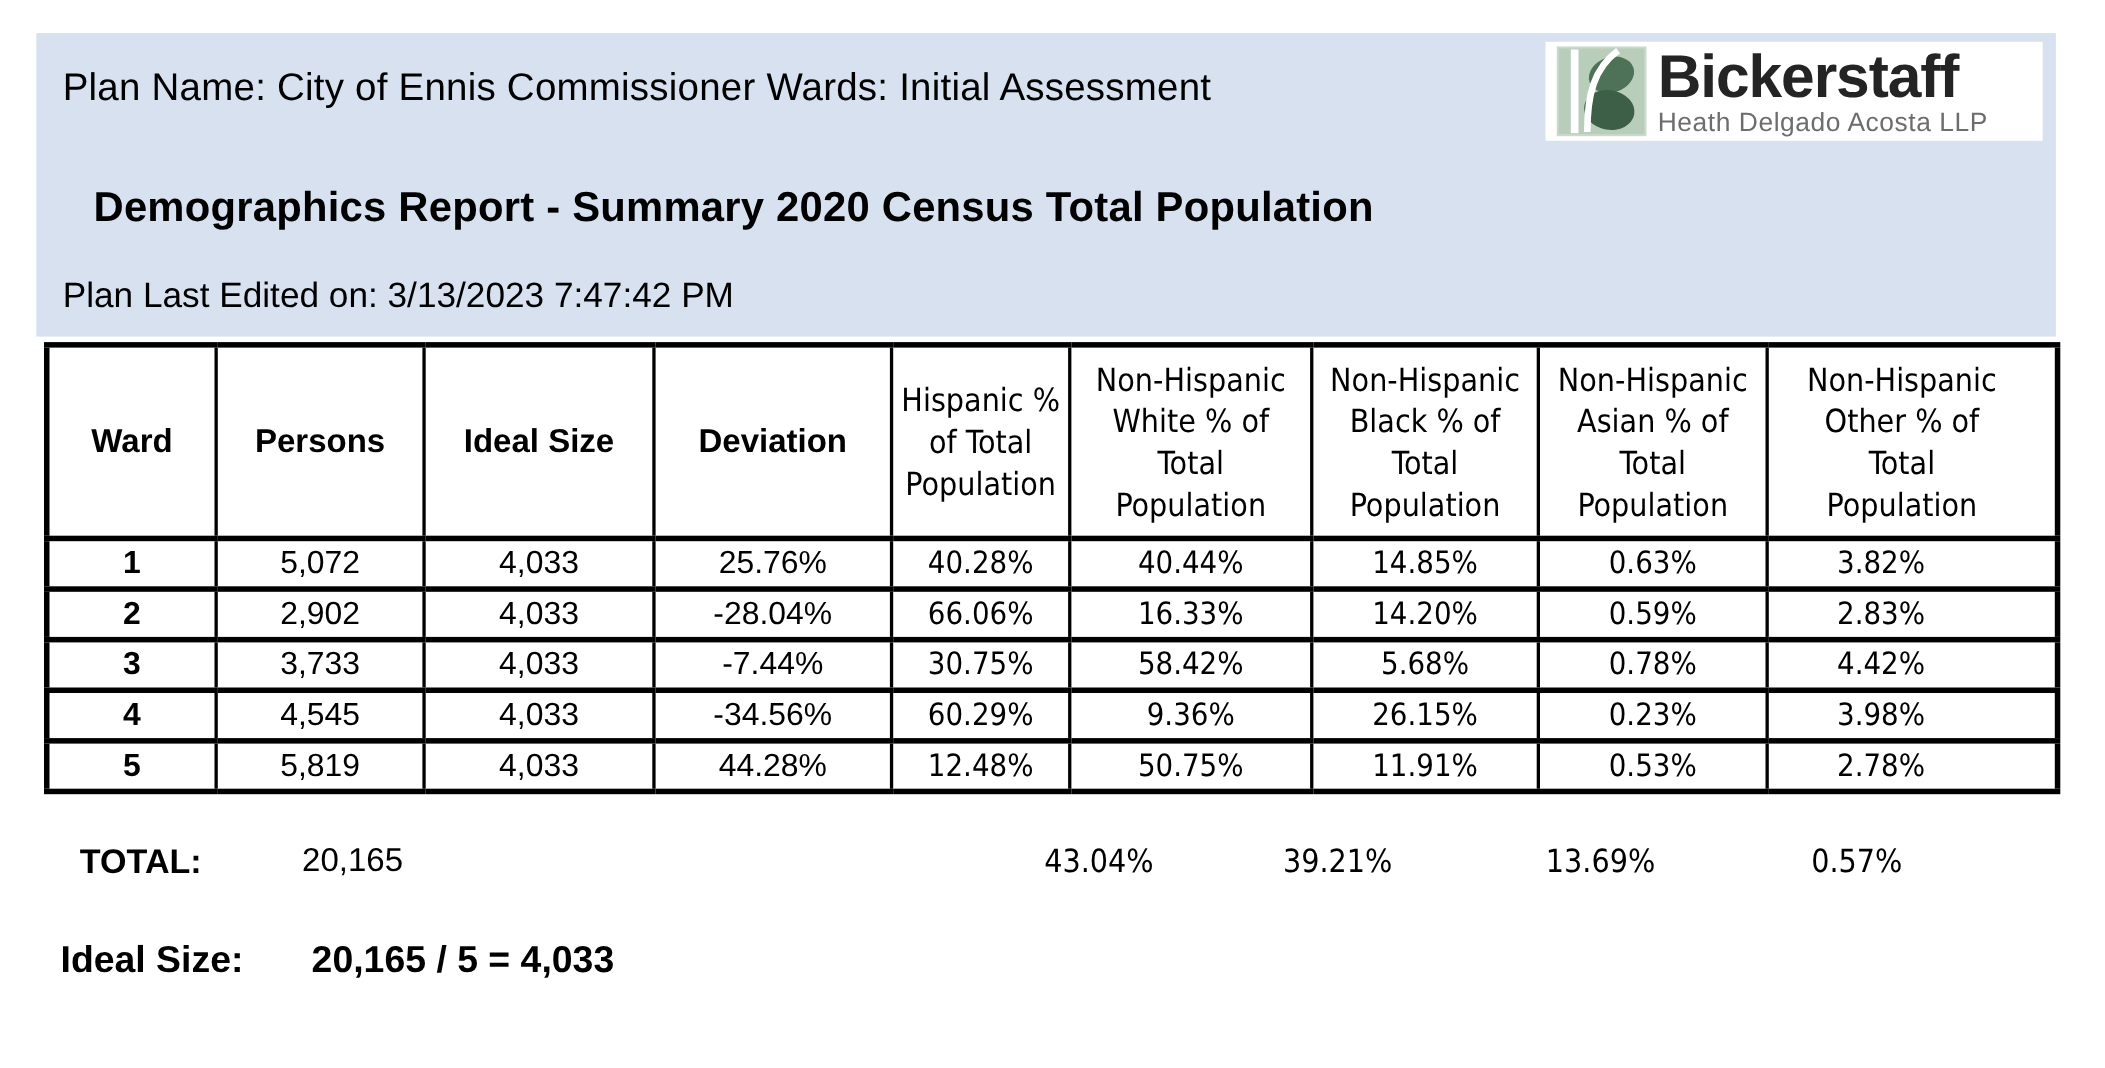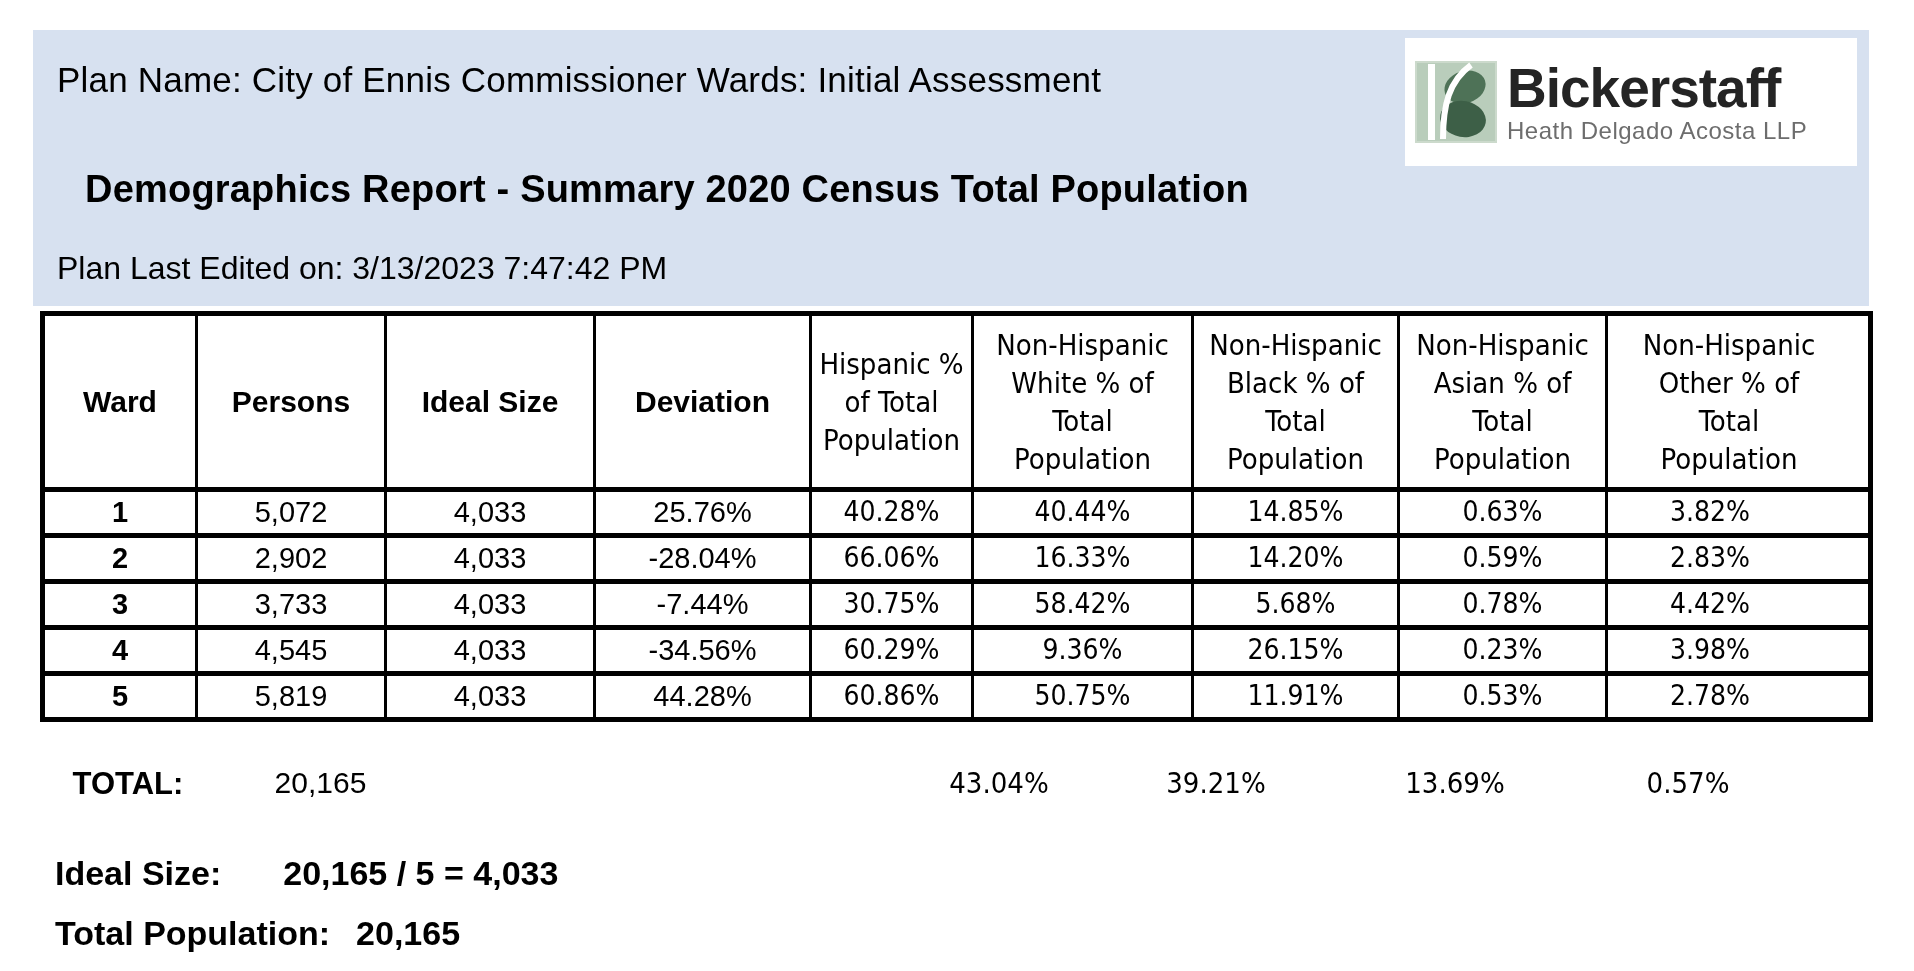--- a/index.html
+++ b/index.html
@@ -19,21 +19,21 @@
   
   .banner{
     position:absolute;left:33px;top:30px;width:1836px;height:276px;
     background:var(--header-background,#d7e1f0);
   }
   .plan-name{
     position:absolute;left:24px;top:30px;
     font-size:35px;font-weight:normal;letter-spacing:.2px;
   }
   .logo-box{
-    position:absolute;left:1372px;top:8px;width:452px;height:128px;
+    position:absolute;left:1372px;top:8px;width:452px;height:90px;
     background:#ffffff;display:flex;align-items:center;padding:6px 10px;
   }
   .logo-mark{width:82px;height:82px;flex:0 0 auto;}
   .logo-text{margin-left:10px;line-height:1;}
   .logo-brand{font-size:55px;font-weight:bold;color:#242424;letter-spacing:-1px;}
   .logo-sub{font-size:24px;color:#6d6d6d;margin-top:3px;letter-spacing:.5px;}
   .report-title{
     position:absolute;left:24px;top:138px;
     font-size:38px;font-weight:bold;letter-spacing:.2px;margin-left:28px;
   }
@@ -203,21 +203,21 @@
         <td class="c-pct">9.36%</td>
         <td class="c-pct">26.15%</td>
         <td class="c-pct">0.23%</td>
         <td class="c-pct c-other">3.98%</td>
       </tr>
       <tr>
         <td class="c-num c-ward">5</td>
         <td class="c-num">5,819</td>
         <td class="c-num">4,033</td>
         <td class="c-num">44.28%</td>
-        <td class="c-pct">60.86%</td>
+        <td class="c-pct">12.48%</td>
         <td class="c-pct">50.75%</td>
         <td class="c-pct">11.91%</td>
         <td class="c-pct">0.53%</td>
         <td class="c-pct c-other">2.78%</td>
       </tr>
     </tbody>
   </table>
 
   <div class="total-row">
     <div class="cell t-label">TOTAL:</div>
@@ -226,20 +226,17 @@
     <div class="cell t-dev"></div>
     <div class="cell t-hisp pct">43.04%</div>
     <div class="cell t-white pct">39.21%</div>
     <div class="cell t-black pct">13.69%</div>
     <div class="cell t-asian pct">0.57%</div>
   </div>
 
   <div class="summary-line ideal-line">
     <span class="label">Ideal Size:</span><span class="value">20,165 / 5 = 4,033</span>
   </div>
-  <div class="summary-line totalpop-line">
-    <span class="label">Total Population:</span><span class="value">20,165</span>
-  </div>
   <div class="summary-line deviation-line">
     <span class="label">Overall Deviation:</span><span class="value">78.85%</span>
   </div>
 
 </div>
 
 </body></html>

